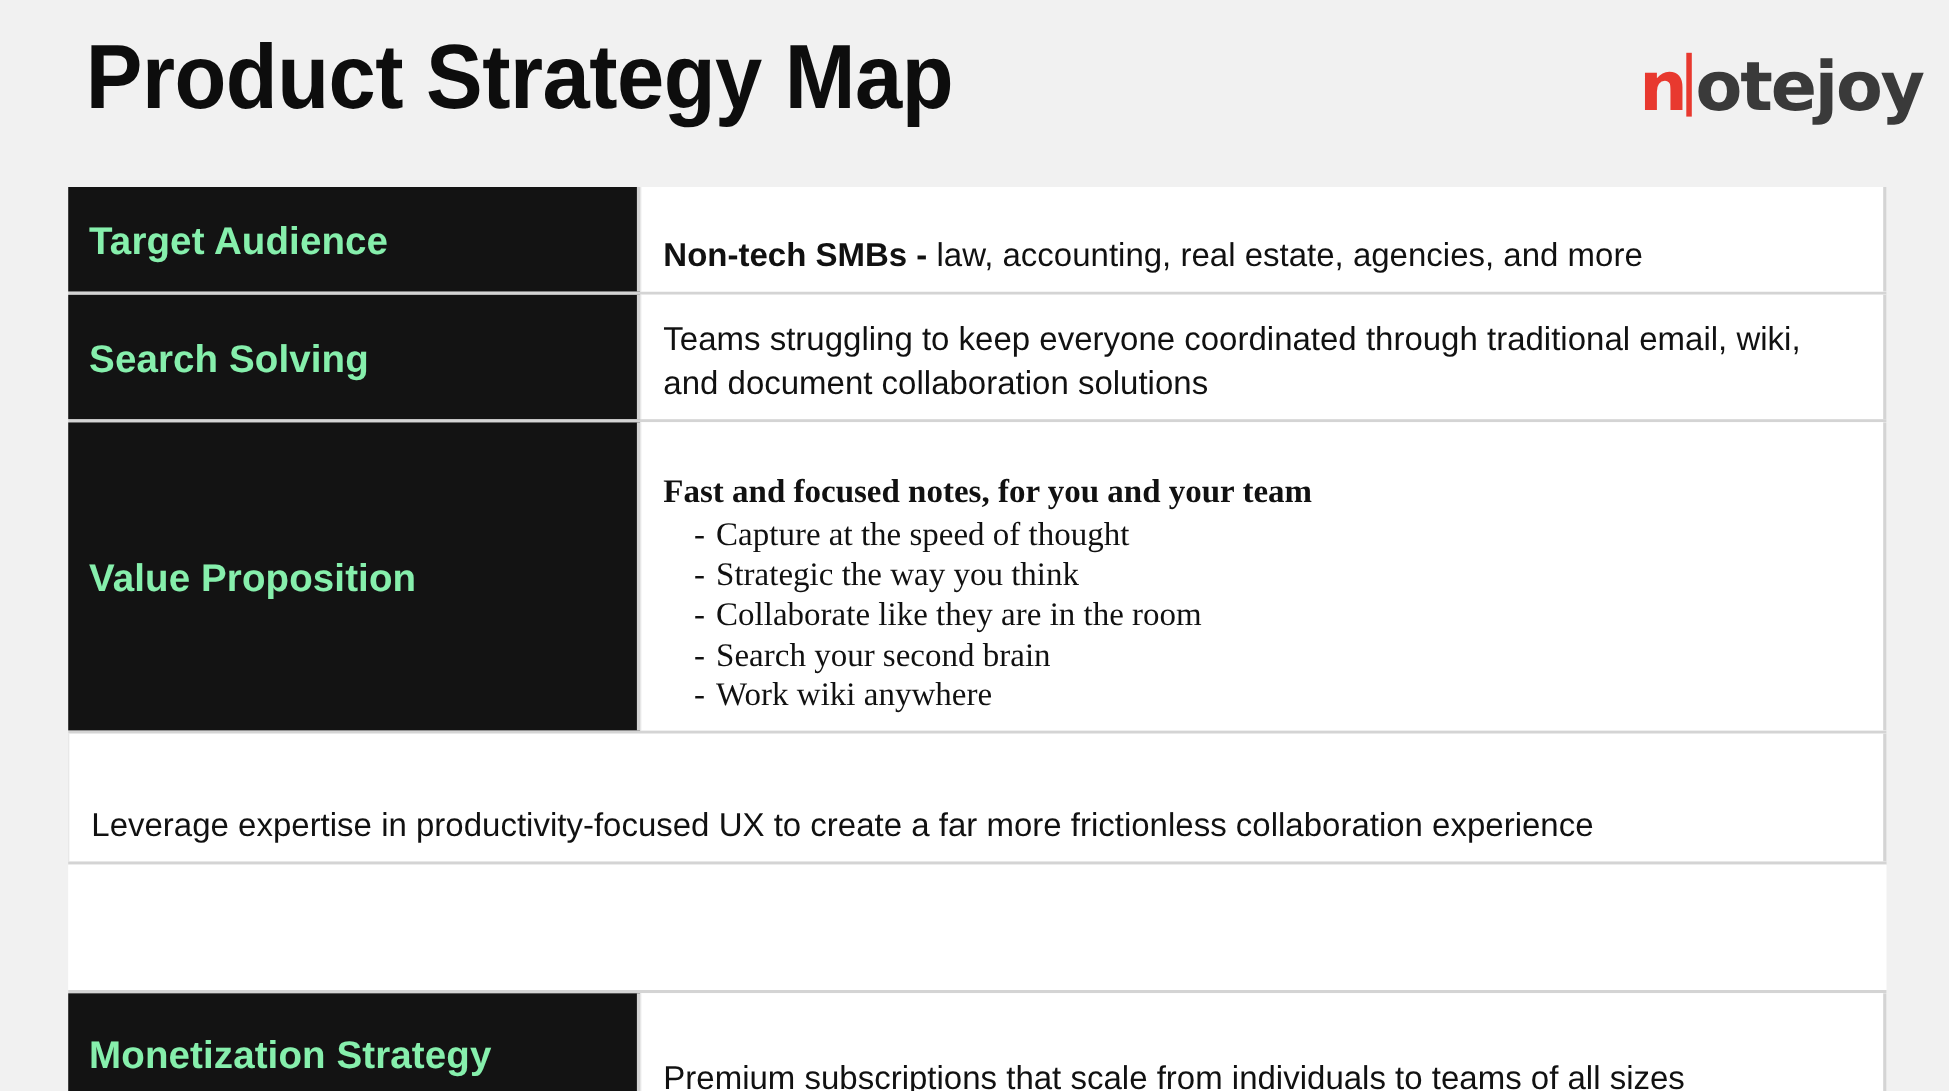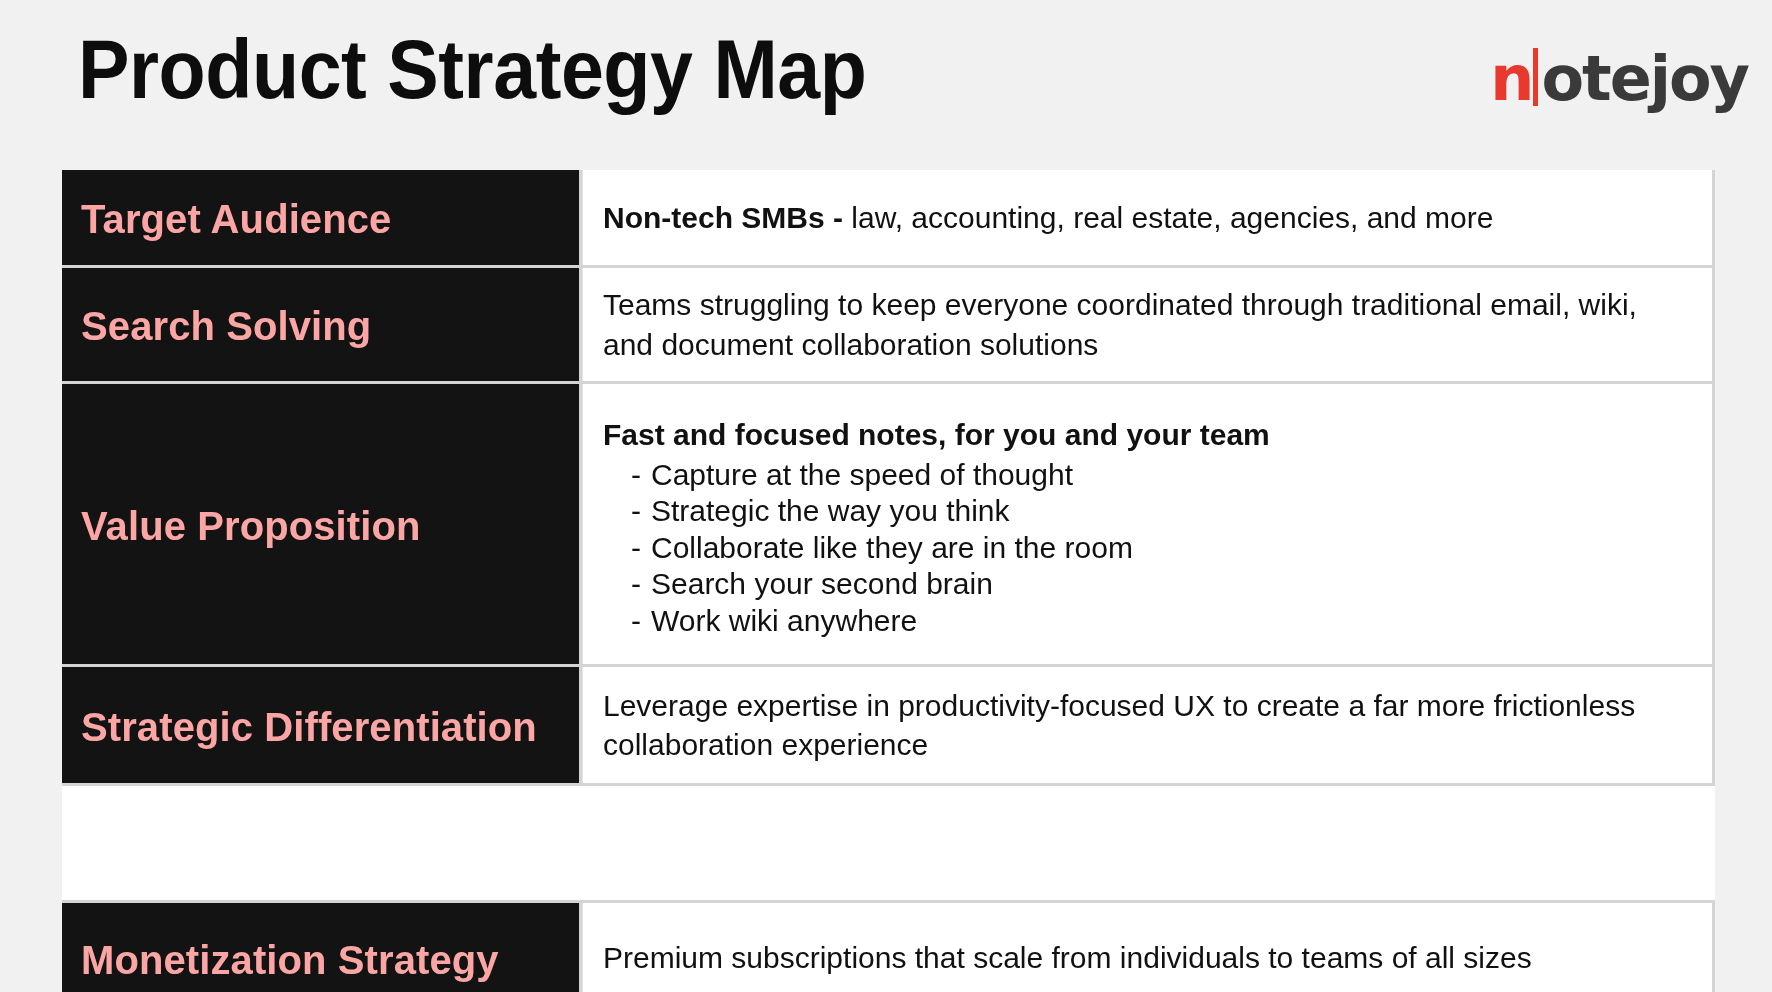--- a/index.html
+++ b/index.html
@@ -70,43 +70,43 @@
   .strategy-table .row {
     display: flex;
     align-items: stretch;
     border-bottom: 3px solid #d4d4d4;
     background: #ffffff;
   }
   .cell-label {
     width: 520px;
     min-width: 520px;
     background: #131313;
-    color: #fca5a5;
+    color: #86efac;
     font-family: "Liberation Sans Narrow", "Liberation Sans", sans-serif;
-    font-size: 40px;
+    font-size: 35px;
     font-weight: bold;
     display: flex;
     align-items: center;
     padding: 4px 0 0 19px;
     box-sizing: border-box;
     border-right: 3px solid #d4d4d4;
     letter-spacing: 0.1px;
   }
   .cell-content {
     flex: 1;
     background: #ffffff;
     color: #111111;
     font-family: "Liberation Sans Narrow", "Liberation Sans", sans-serif;
     font-size: 30px;
     line-height: 1.31;
     padding: 13px 18px 13px 20px;
     box-sizing: border-box;
     display: flex;
     flex-direction: column;
-    justify-content: center;
+    justify-content: flex-end;
     border-right: 3px solid #d4d4d4;
     border-left: 1px solid #e3e3e3;
   }
   .cell-content .lead {
     margin: 0;
   }
   .cell-content .lead b { font-weight: bold; }
 
   .bullet-head {
     font-weight: bold;
@@ -132,21 +132,21 @@
   }
 
   
   .row-0 { height: 95px; }
   .row-1 { height: 113px; }
   .row-2 { height: 280px; }
   .row-3 { height: 116px; }
   .row-4 { height: 114px; }
   .row-5 { height: 110px; }
 
-  .row-2 .cell-content { justify-content: center; padding-top: 20px; }
+  .row-2 .cell-content { justify-content: flex-end; padding-top: 20px; font-family: Liberation Serif, serif; }
   .row-2 .cell-label   { align-items: center; }
 </style>
 </head>
 <body>
 
 <div class="slide-header">
   <div class="page-title">Product Strategy Map</div>
   <div class="brand-logo">
     <span class="brand-n">n</span>
     <span class="brand-bar"></span>
@@ -189,21 +189,20 @@
             <span class="btext">Search your second brain</span>
           </li>
           <li>
             <span class="dash">-</span>
             <span class="btext">Work wiki anywhere</span>
           </li>
         </ul>
       </div>
     </div>
     <div class="row row-3">
-      <div class="cell-label">Strategic Differentiation</div>
       <div class="cell-content">
         <div class="lead"><span>Leverage expertise in productivity-focused UX to create a far more frictionless collaboration experience</span></div>
       </div>
     </div>
     <div class="row row-4">
     </div>
     <div class="row row-5">
       <div class="cell-label">Monetization Strategy</div>
       <div class="cell-content">
         <div class="lead"><span>Premium subscriptions that scale from individuals to teams of all sizes</span></div>

